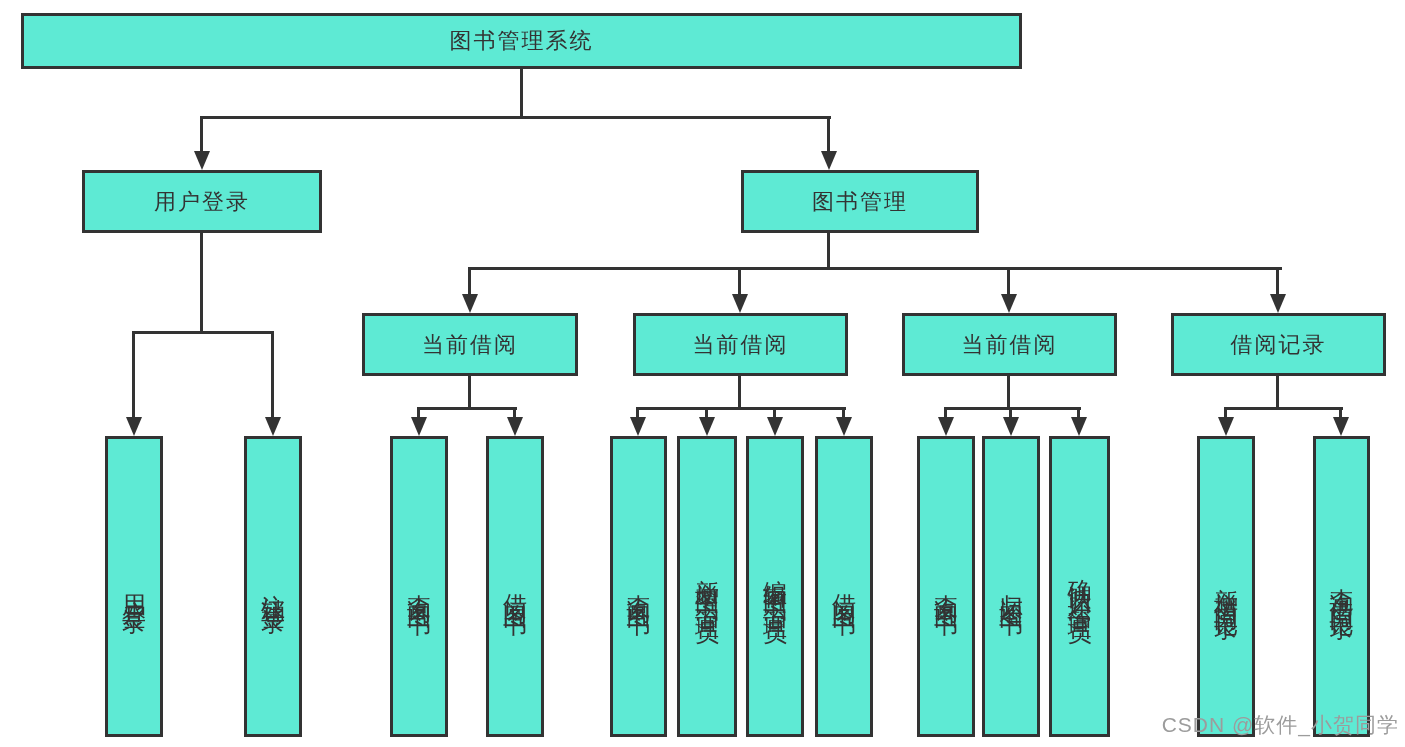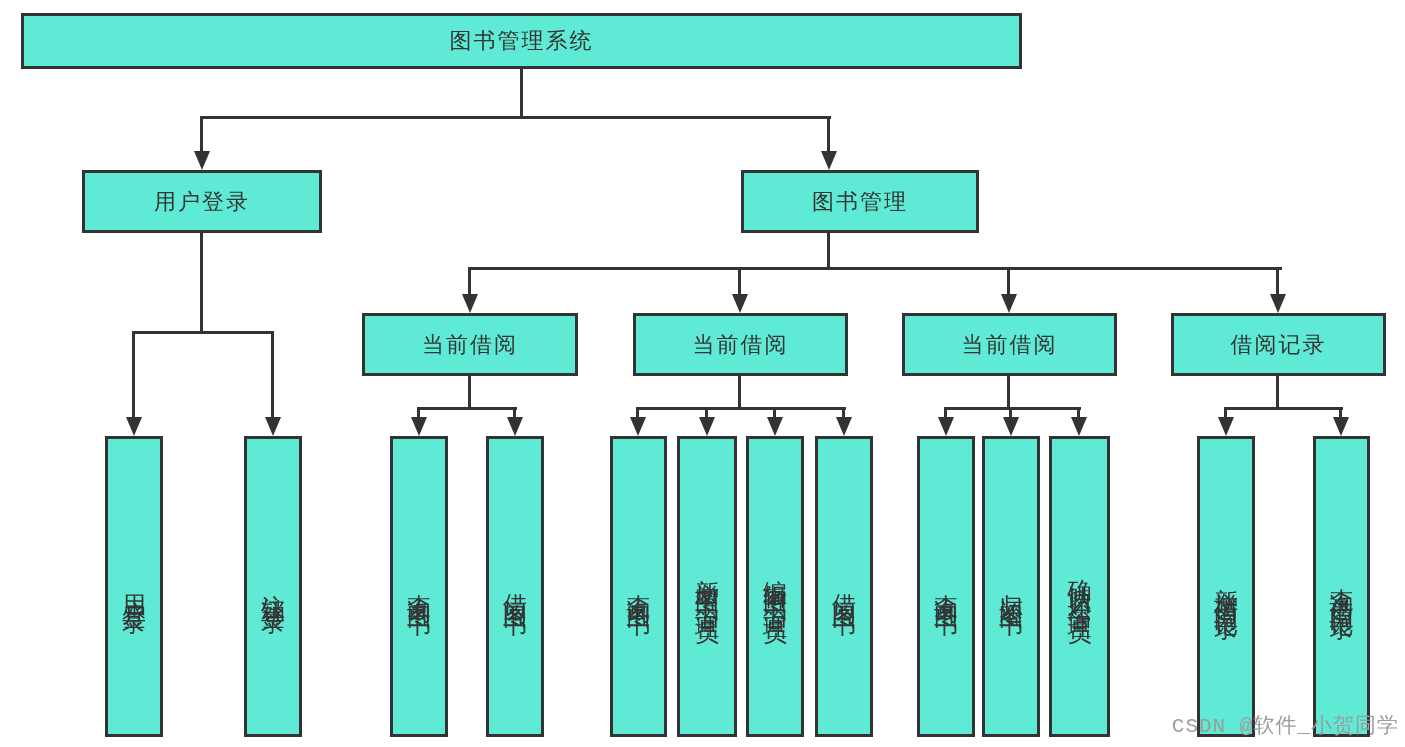--- a/index.html
+++ b/index.html
@@ -42,21 +42,20 @@
   }
   .watermark {
     position: absolute;
     top: 711px;
     right: 6px;
     font-size: 21px;
     color: #9c9c9c;
     letter-spacing: 1px;
     z-index: 10;
     white-space: nowrap;
-    font-family: Liberation Mono, monospace;
   }
 </style>
 </head>
 <body>
 
 <div id="canvas">
 
   <div class="box" style="left:21px; top:13px; width:1001px; height:56px;">
     <span>图书管理系统</span>
   </div>

